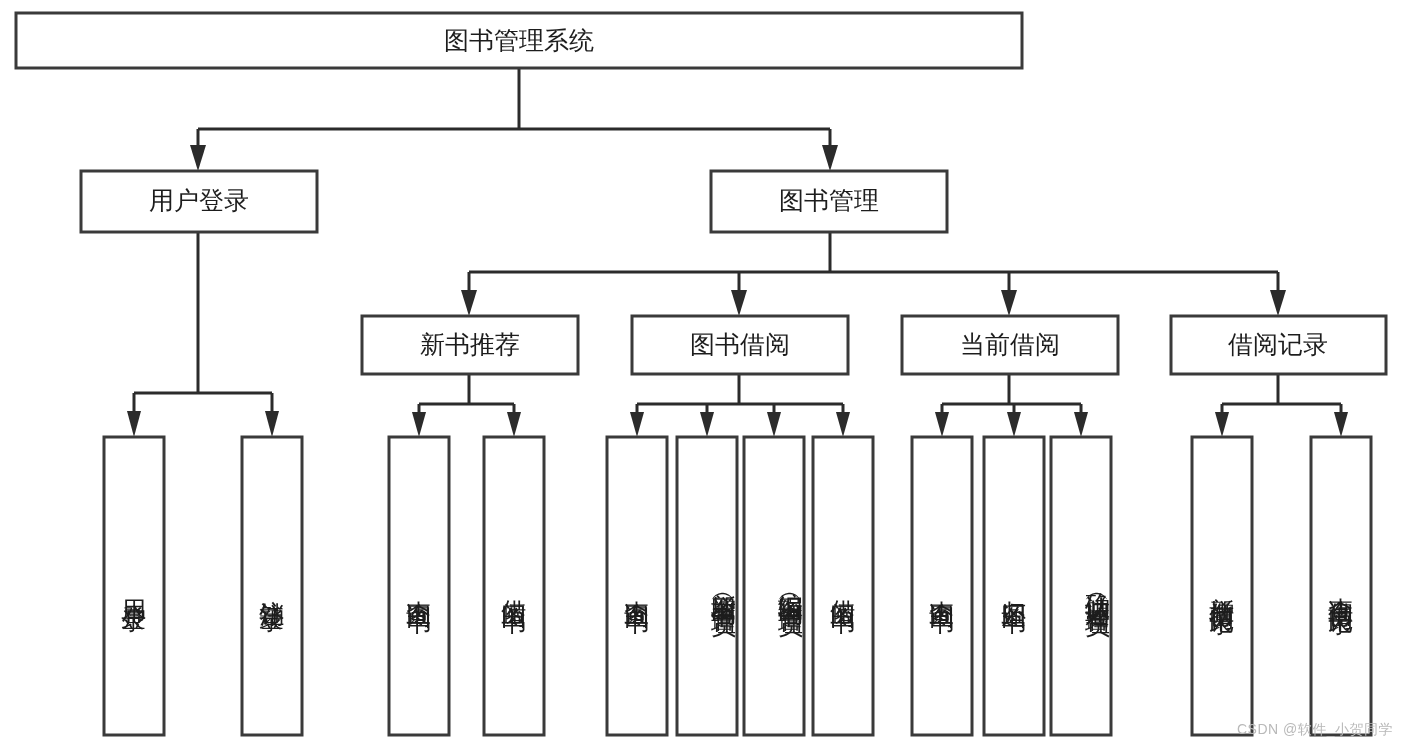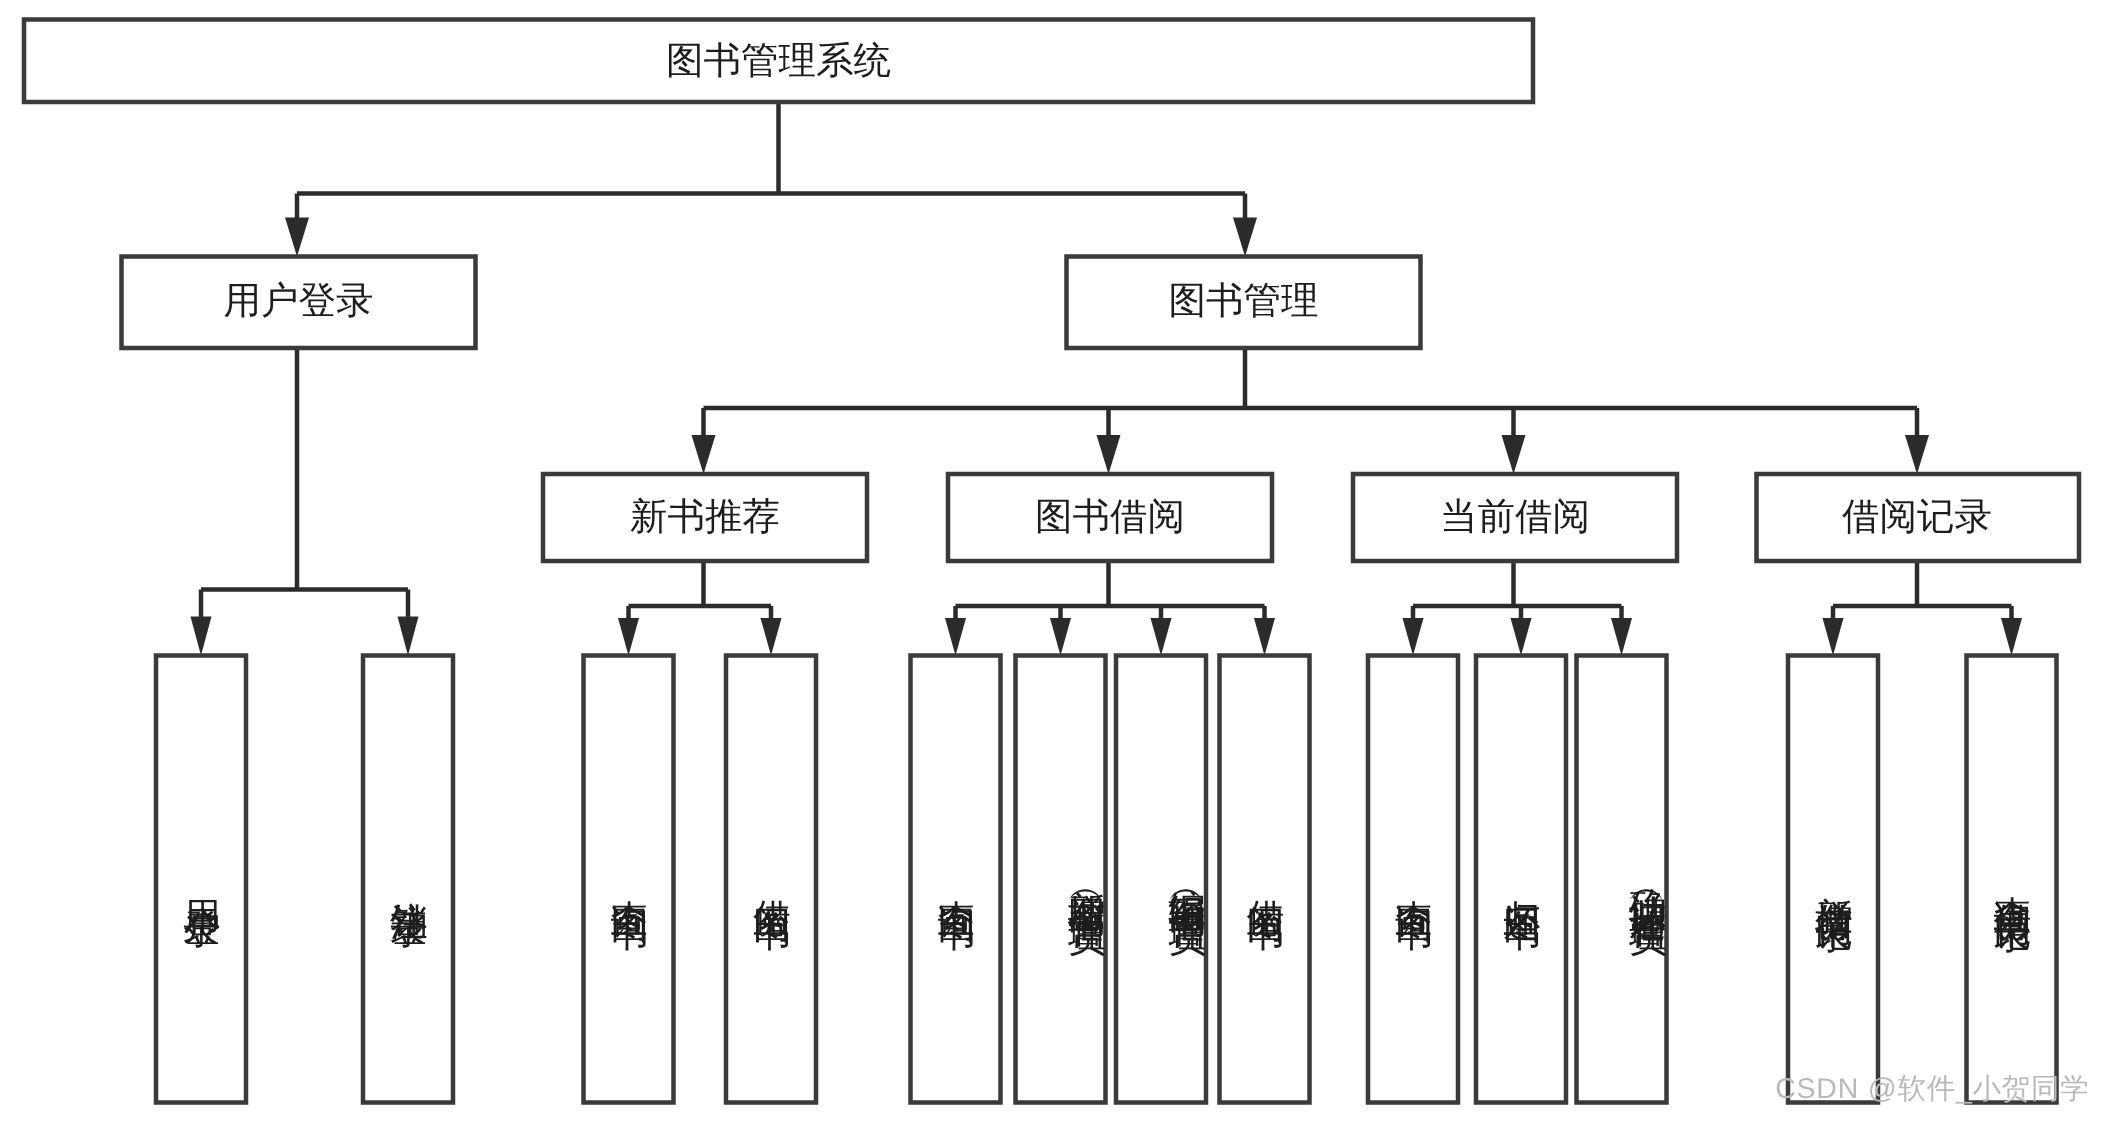--- a/index.html
+++ b/index.html
@@ -59,21 +59,21 @@
     color: #1d1d1d;
     text-align: center;
     white-space: nowrap;
     pointer-events: none;
   }
   .watermark {
     position: absolute;
     right: 12px;
     bottom: 8px;
     color: #b9b9b9;
-    font-size: 19px;
+    font-size: 14px;
     font-family: "Liberation Sans", "DejaVu Sans", sans-serif;
     letter-spacing: 0.5px;
     white-space: nowrap;
   }
 </style>
 </head>
 <body>
 
 <div id="diagram-root">
 

